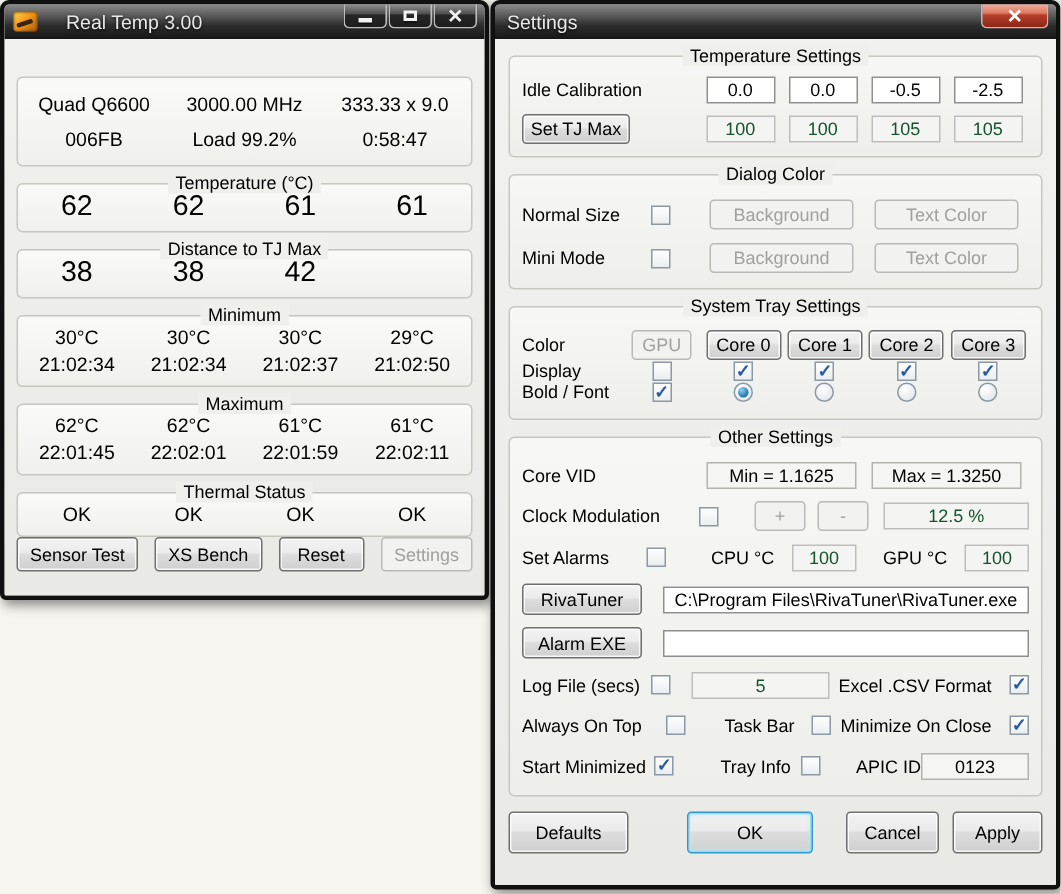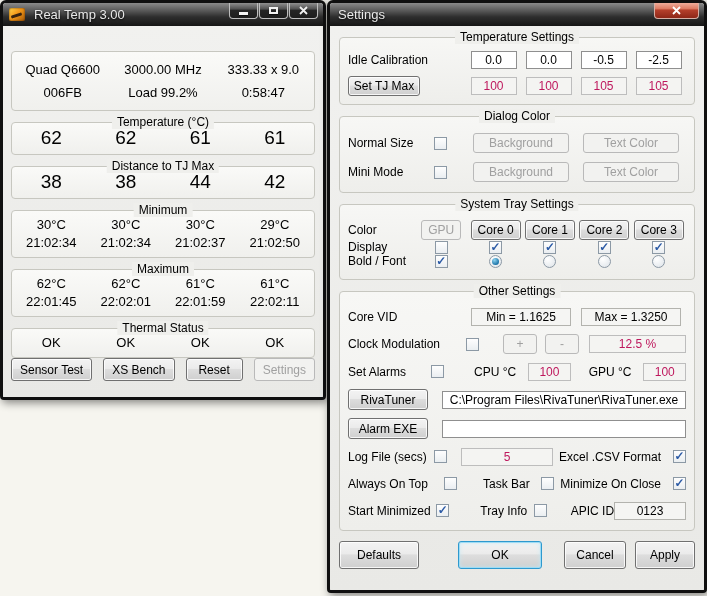--- a/index.html
+++ b/index.html
@@ -6,21 +6,21 @@
   html,body { width:707px; height:596px; }
   body { font-family:"Liberation Sans", sans-serif; font-size:12px; color:#000; background:#f6f5ef; overflow:hidden; }
   .desktop { position:relative; width:707px; height:596px; background:#f6f5ef; }
 
   
   .window { position:absolute; border:3px solid #101010; border-radius:6px 6px 4px 4px;
             box-shadow:2px 3px 8px rgba(0,0,0,.45), inset 0 0 0 1px rgba(255,255,255,.25);
             background:#ececea; overflow:hidden; }
   .titlebar { position:relative; height:23px; display:flex; align-items:center; padding:0 6px;
               background:linear-gradient(180deg,#8a8a8a 0%,#565656 35%,#2e2e2e 60%,#161616 100%); }
-  .titlebar .title { color:#e9e9e9; font-size:13px; margin-left:9px; text-shadow:0 1px 2px rgba(0,0,0,.8); }
+  .titlebar .title { color:#e9e9e9; font-size:13px; margin-left:19px; text-shadow:0 1px 2px rgba(0,0,0,.8); }
   .app-icon { width:16px; height:13px; border-radius:2px;
               background:linear-gradient(135deg,#ffd54d 0%,#f59a1a 45%,#a85a06 100%);
               box-shadow:inset 0 0 2px #5a2d00; position:relative; }
   .app-icon::after { content:""; position:absolute; left:2px; top:6px; width:11px; height:3px;
               background:#3a2410; transform:rotate(-18deg); border-radius:1px; }
   .winbtns { position:absolute; right:5px; top:-1px; display:flex; }
   .wbtn { width:29px; height:17px; margin-left:1px; display:flex; align-items:center; justify-content:center;
           border:1px solid #bdbdbd; border-top:none; border-radius:0 0 4px 4px;
           background:linear-gradient(180deg,#9a9a9a 0%,#4f4f4f 45%,#262626 50%,#1d1d1d 100%);
           cursor:pointer; }
@@ -41,21 +41,21 @@
   .btn { display:flex; align-items:center; justify-content:center; height:22px; padding:0 8px;
          font-size:12px; color:#000; border:1px solid #707070; border-radius:3px;
          background:linear-gradient(180deg,#f3f3f3 0%,#ebebeb 45%,#dddddd 50%,#cfcfcf 100%);
          box-shadow:inset 0 0 0 1px rgba(255,255,255,.8); cursor:pointer; white-space:nowrap; }
   .btn.disabled { color:#a0a0a0; border-color:#b9b9b9; background:#f2f2f0; box-shadow:none; cursor:default; }
   .btn.ok-default { border-color:#2e99ce; box-shadow:inset 0 0 0 1px #9edcf5, inset 0 0 5px #bfe9f8; }
   .tbox { display:flex; align-items:center; justify-content:center; height:18px;
           border:1px solid #8f8f8f; background:#fff; font-size:12px; text-align:center; color:#000;
           font-family:"Liberation Sans", sans-serif; }
   input.tbox { width:46px; }
-  .tbox.dis { background:#f4f4f2; border-color:#bdbdbd; color:#be185d; }
+  .tbox.dis { background:#f4f4f2; border-color:#bdbdbd; color:#14532d; }
   .tbox.ro  { background:#f5f5f3; border-color:#b3b3ae; color:#000; }
   .cb { width:13px; height:13px; flex:0 0 13px; border:1px solid #8c99a5;
         background:linear-gradient(180deg,#fefefe,#eaeef1); display:inline-flex;
         align-items:center; justify-content:center; cursor:pointer; }
   .cb.checked::after { content:"✓"; font-size:12px; font-weight:bold; color:#2b5aa5; line-height:1; margin-top:-1px; }
   .radio { width:13px; height:13px; flex:0 0 13px; border:1px solid #8c99a5; border-radius:50%;
            background:radial-gradient(circle at 35% 30%,#ffffff,#dde3e8); display:inline-flex;
            align-items:center; justify-content:center; cursor:pointer; }
   .radio.checked::after { content:""; width:7px; height:7px; border-radius:50%;
            background:radial-gradient(circle at 35% 30%,#8fd4f0,#156fa5 75%); }
@@ -137,21 +137,20 @@
           <span>61</span>
           <span>61</span>
         </div>
       </div>
 
       <div class="panel">
         <span class="legend">Distance to TJ Max</span>
         <div class="grid4 bigvals">
           <span>38</span>
           <span>38</span>
-          <span>44</span>
           <span>42</span>
         </div>
       </div>
 
       <div class="panel">
         <span class="legend">Minimum</span>
         <div class="grid4 mm-temps">
           <span>30°C</span>
           <span>30°C</span>
           <span>30°C</span>

